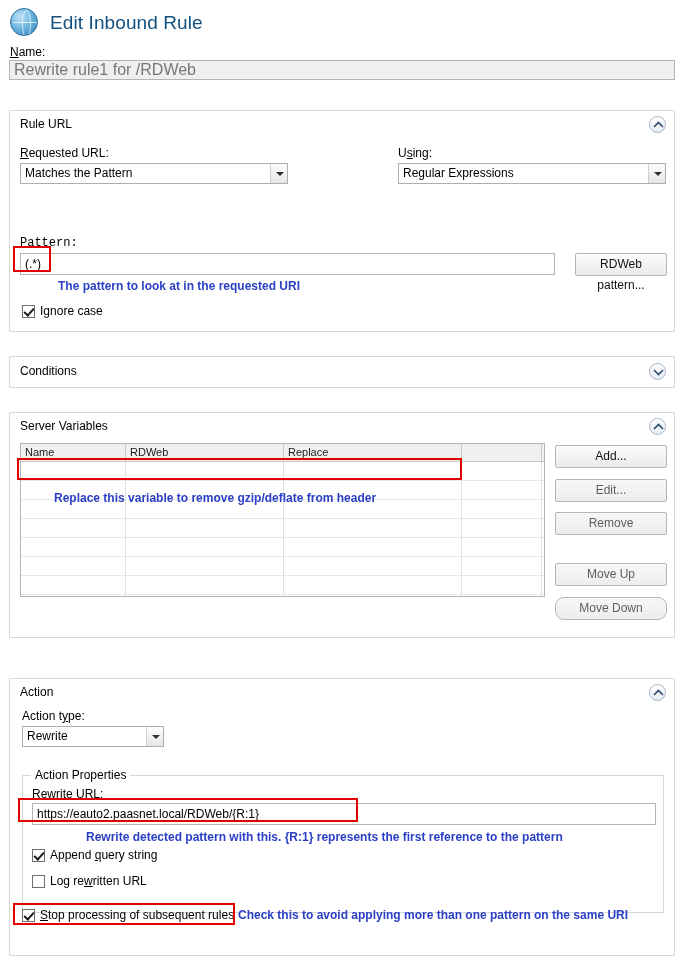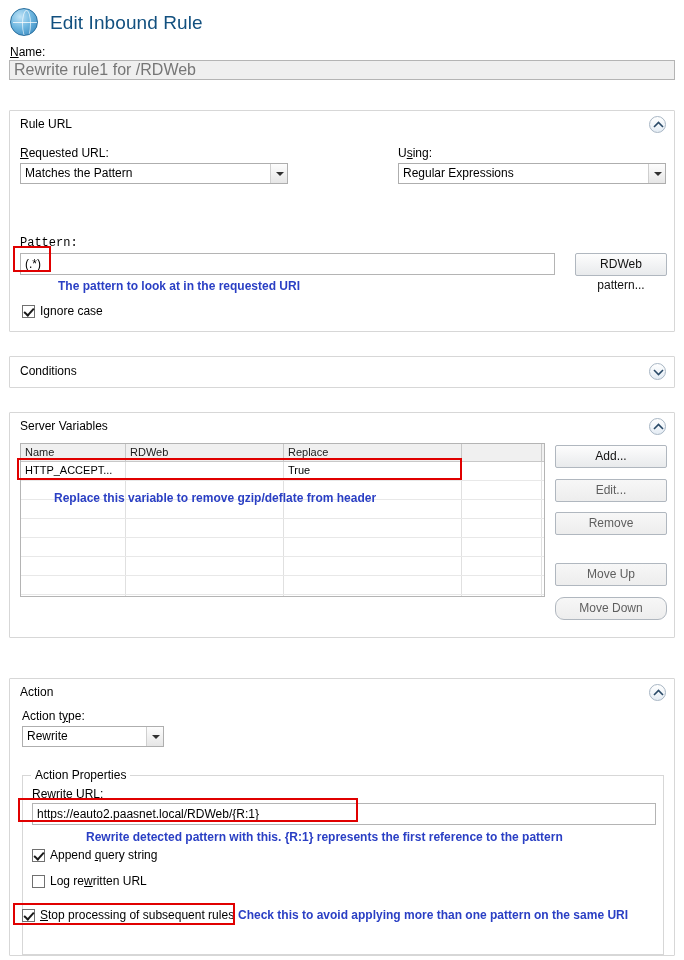--- a/index.html
+++ b/index.html
@@ -213,26 +213,20 @@
     </div>
 
     <div class="grid" style="left:10px; top:30px; width:525px; height:154px;">
       <div class="grid-head">
         <div class="c1">Name</div>
         <div class="c2">RDWeb</div>
         <div class="c3">Replace</div>
         <div class="c4"></div>
       </div>
       <div class="grid-row">
-        <div class="c1">HTTP_ACCEPT...</div>
-        <div class="c2"></div>
-        <div class="c3">True</div>
-        <div class="c4"></div>
-      </div>
-      <div class="grid-row">
           <div class="c1"></div>
           <div class="c2"></div>
           <div class="c3"></div>
           <div class="c4"></div>
         </div>
       <div class="grid-row">
           <div class="c1"></div>
           <div class="c2"></div>
           <div class="c3"></div>
           <div class="c4"></div>
@@ -295,21 +289,21 @@
           </svg>
       </div>
     </div>
 
     <div class="lbl" style="left:12px; top:30px;">Action t<u>y</u>pe:</div>
     <div class="select" style="left:12px; top:47px; width:142px;">
       <span>Rewrite</span>
       <span class="arrow"></span>
     </div>
 
-    <div class="inner-group" style="left:12px; top:96px; width:642px; height:180px;">
+    <div class="inner-group" style="left:12px; top:96px; width:642px; height:138px;">
       <div class="inner-title" style="left:8px; top:-8px;">Action Properties</div>
     </div>
 
     <div class="lbl" style="left:22px; top:108px;">Re<u>w</u>rite URL:</div>
     <input class="txt" style="left: 22px; top: 124px; width: 624px;" value="https://eauto2.paasnet.local/RDWeb/{R:1}">
 
     <div class="annot" style="left:76px; top:151px;">Rewrite detected pattern with this. {R:1} represents the first reference to the pattern</div>
 
     <div class="cb" style="left:22px; top:169px;">
       <span class="box checked"></span>

